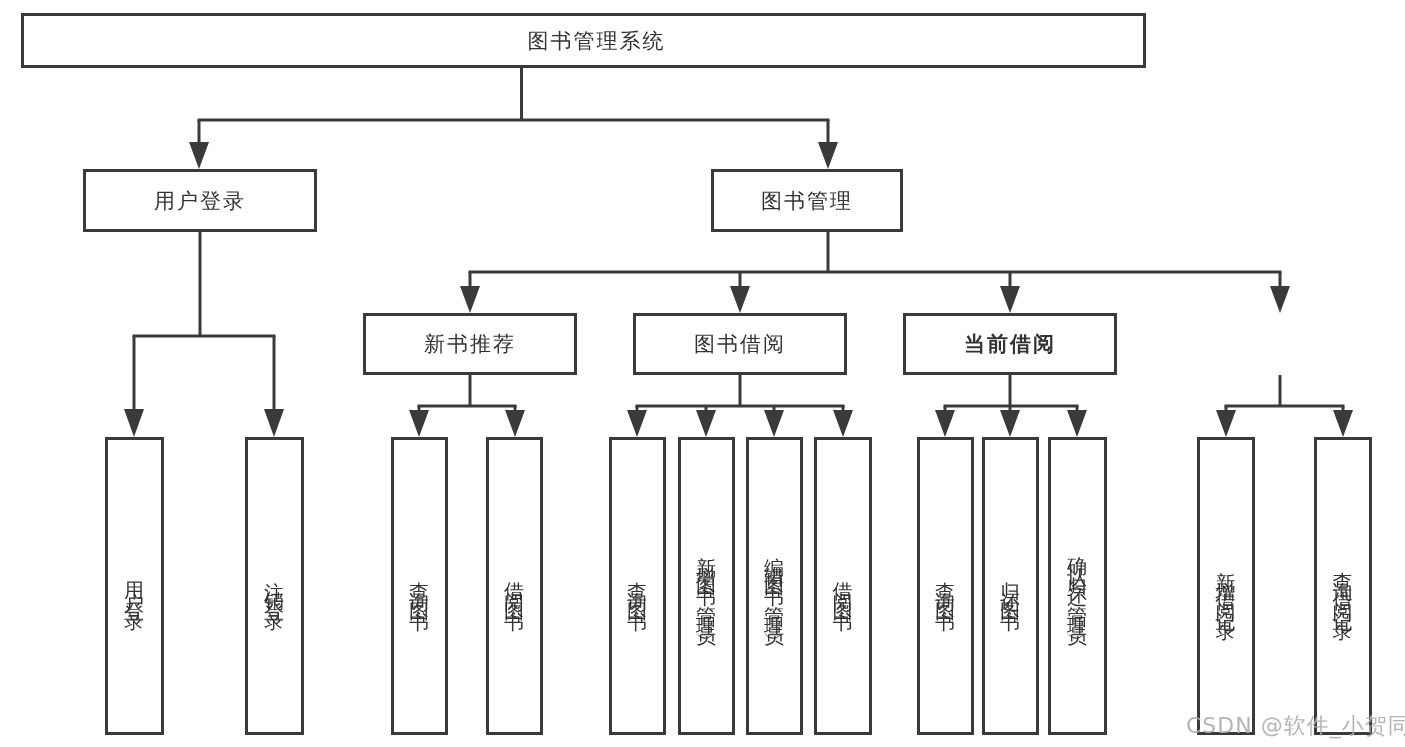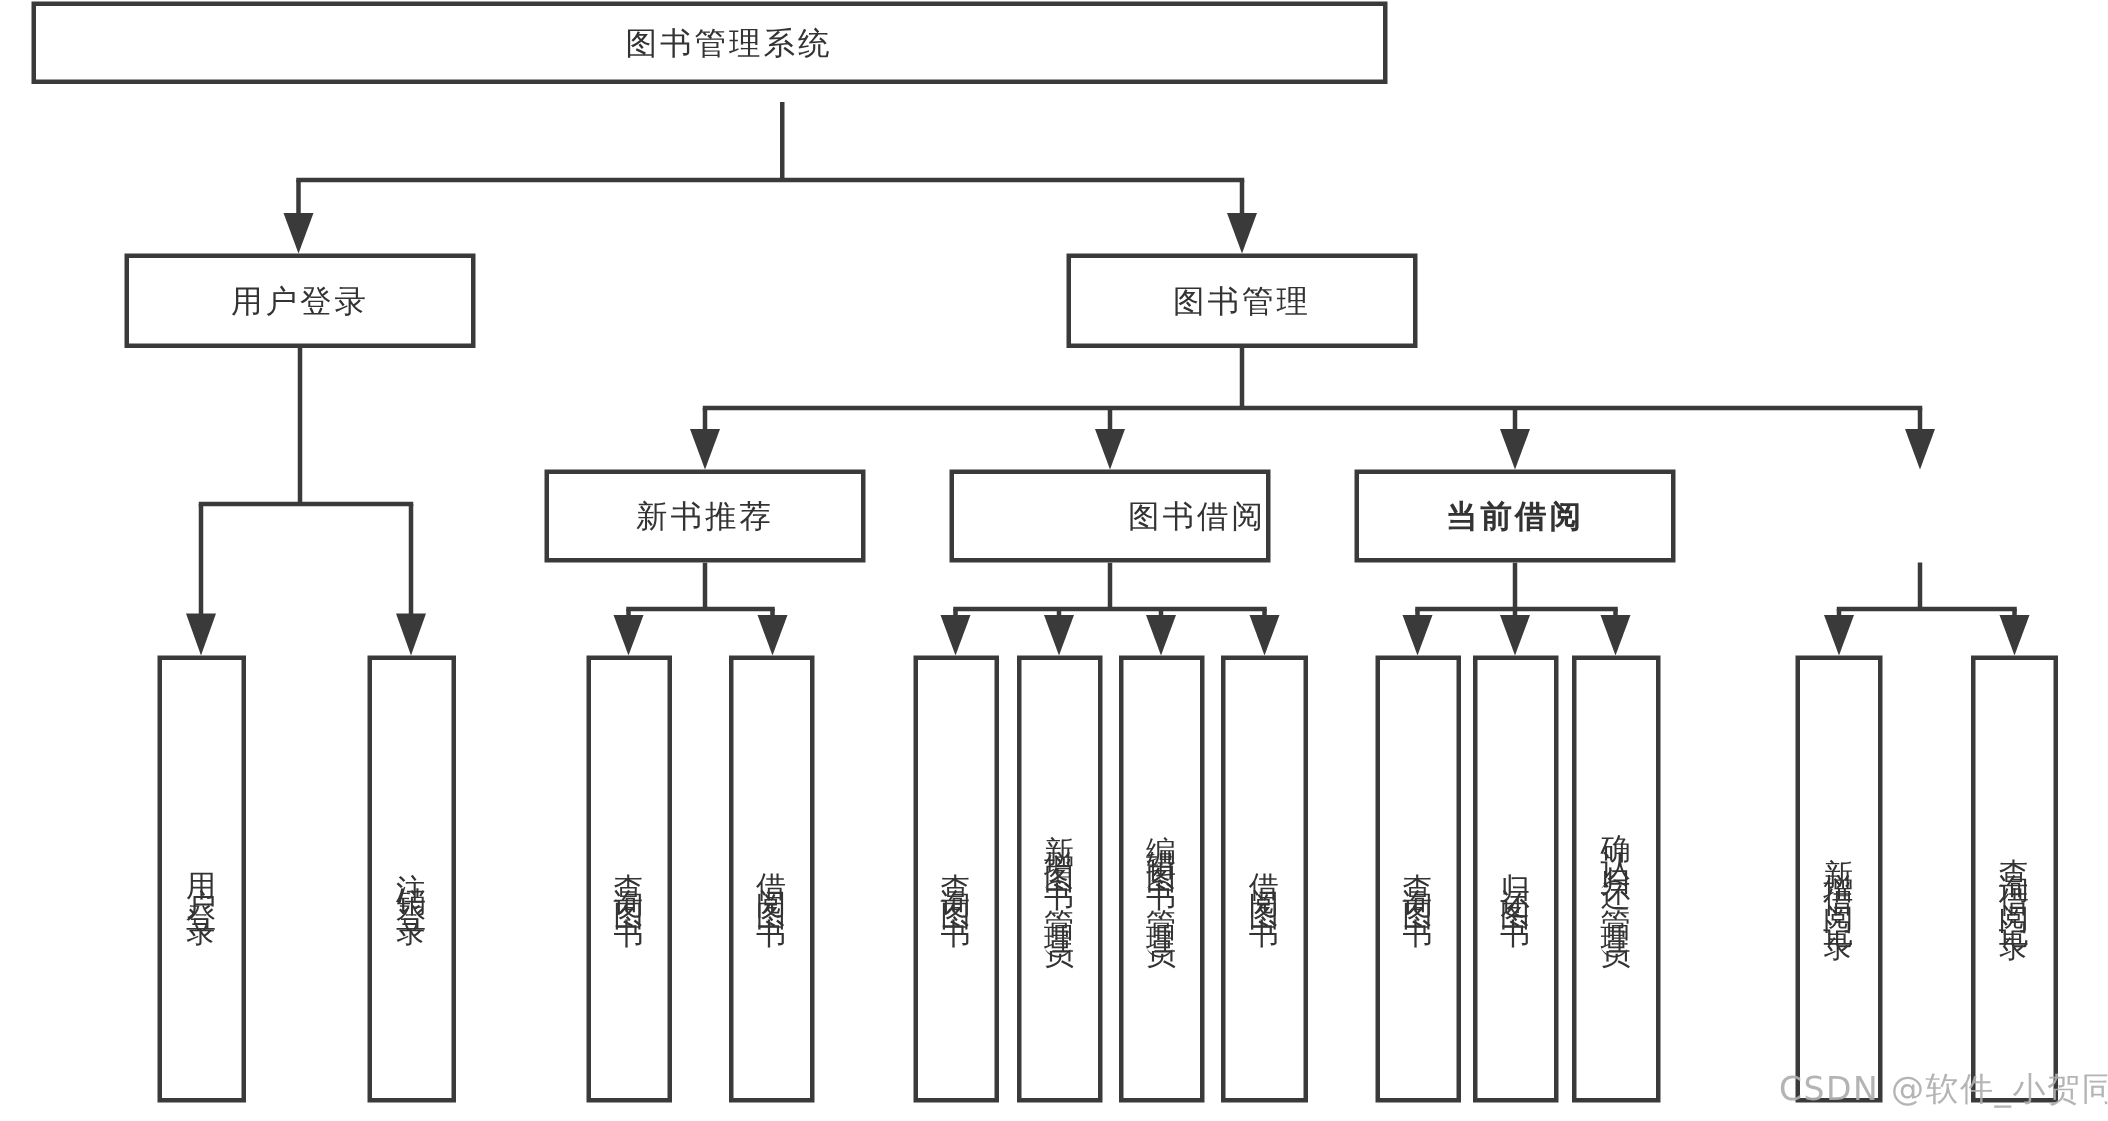--- a/index.html
+++ b/index.html
@@ -127,35 +127,35 @@
     <g>
       <line x1="1280" y1="375" x2="1280" y2="406"></line>
       <line class="hline" x1="1226" y1="406" x2="1343" y2="406"></line>
       <line x1="1226" y1="406" x2="1226" y2="430"></line>
       <polygon points="1216,410 1236,410 1226,437"></polygon>
       <line x1="1343" y1="406" x2="1343" y2="430"></line>
       <polygon points="1333,410 1353,410 1343,437"></polygon>
     </g>
   </svg>
 
-  <div class="box h" style="left:21px; top:1px; width:904px; height:55px;padding-left:26px;">
+  <div class="box h" style="left:21px; top:13px; width:1125px; height:55px;padding-left:26px;">
     <span class="label">图书管理系统</span>
   </div>
 
   <div class="box h" style="left:83px; top:169px; width:234px; height:63px;">
     <span class="label">用户登录</span>
   </div>
-  <div class="box h" style="left:711px; top:169px; width:234px; height:63px;text-align:right;">
+  <div class="box h" style="left:711px; top:169px; width:192px; height:63px;text-align:right;">
     <span class="label">图书管理</span>
   </div>
 
   <div class="box h" style="left:363px; top:313px; width:214px; height:62px;">
     <span class="label">新书推荐</span>
   </div>
-  <div class="box h" style="left:633px; top:313px; width:214px; height:62px;justify-content:flex-end;">
+  <div class="box h" style="left:633px; top:313px; width:214px; height:62px;">
     <span class="label">图书借阅</span>
   </div>
   <div class="box h" style="left:903px; top:313px; width:214px; height:62px;font-weight:bold;">
     <span class="label">当前借阅</span>
   </div>
 
   <div class="box v" style="left:105px; top:437px; width:59px; height:298px;">
     <span class="label">用户登录</span>
   </div>
   <div class="box v" style="left:245px; top:437px; width:59px; height:298px;">

